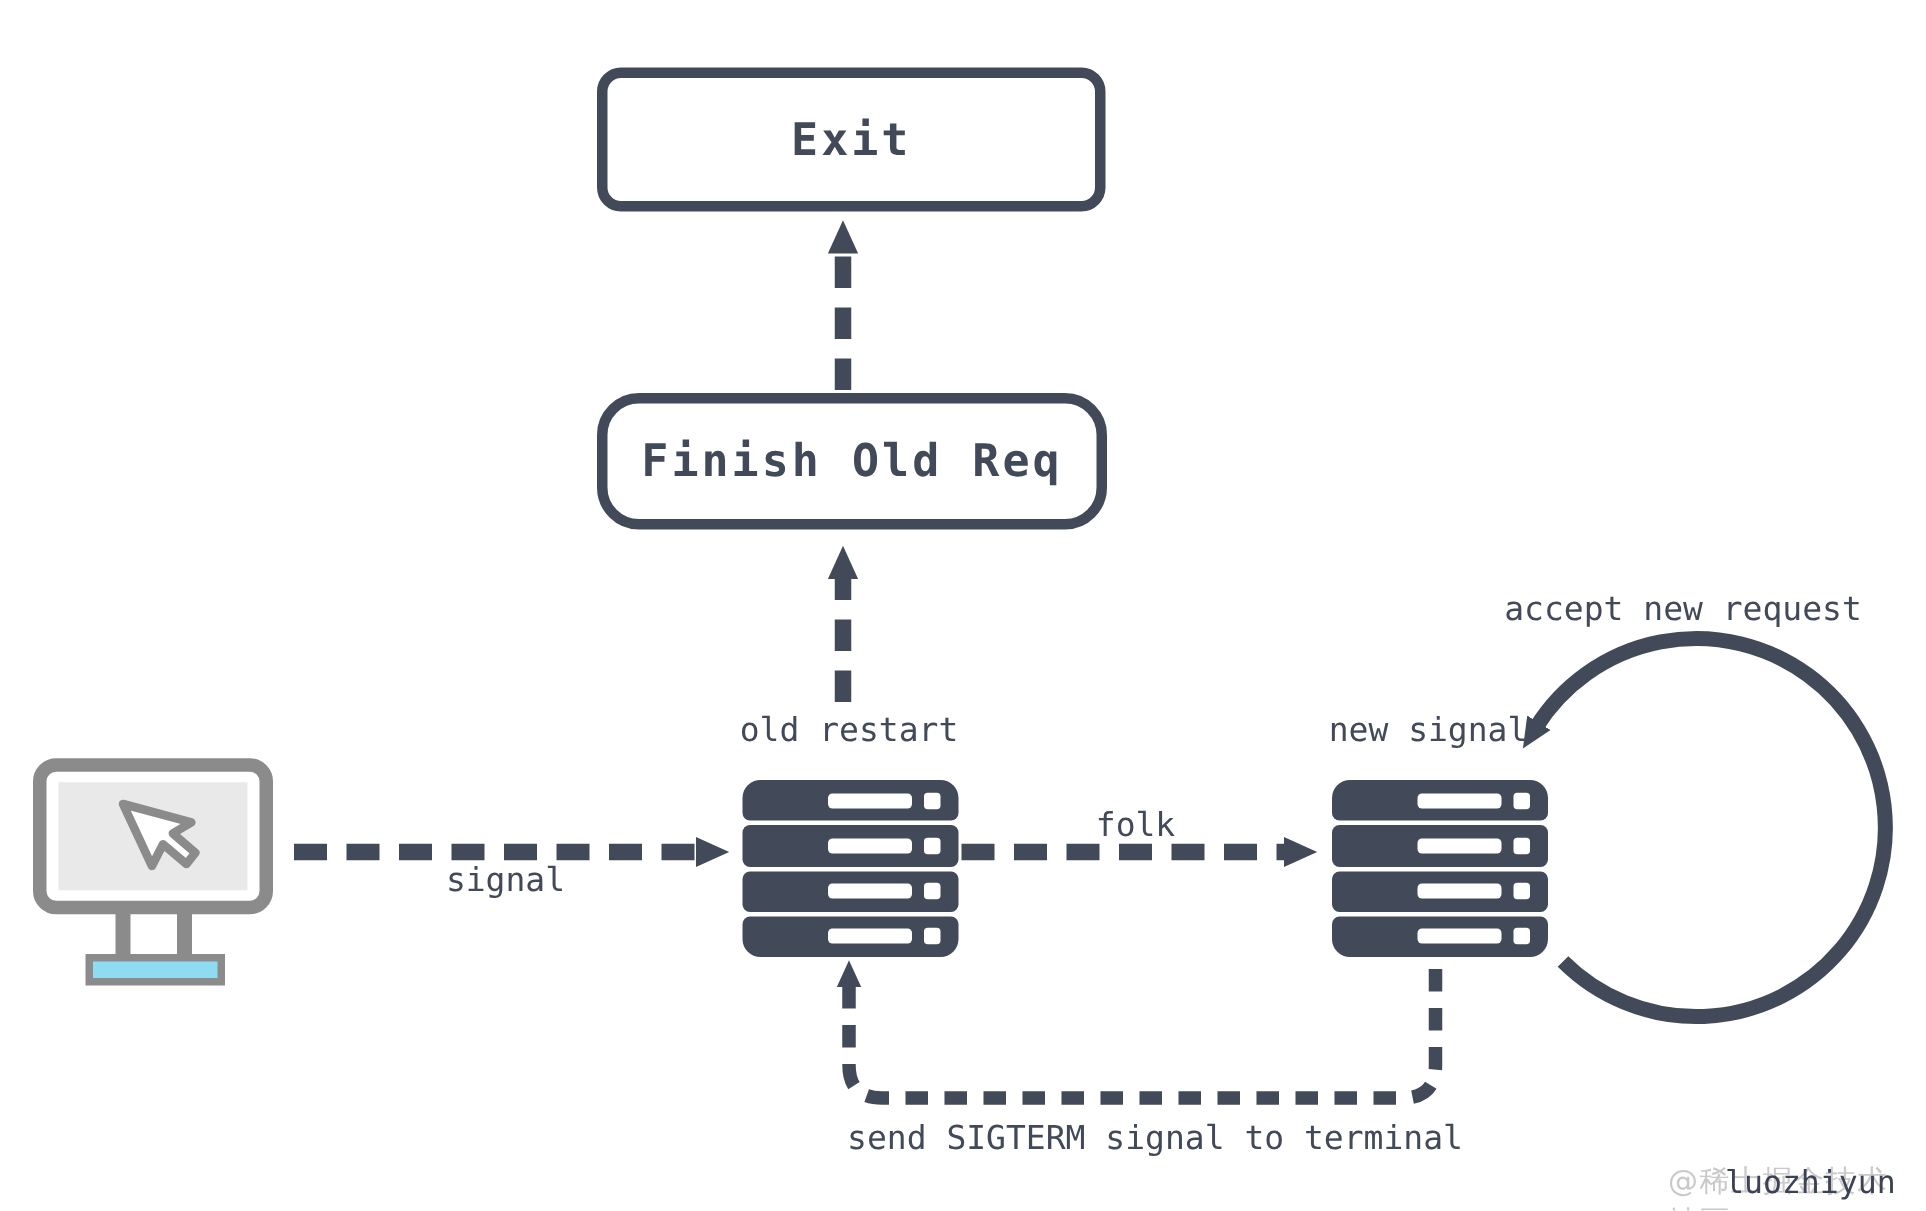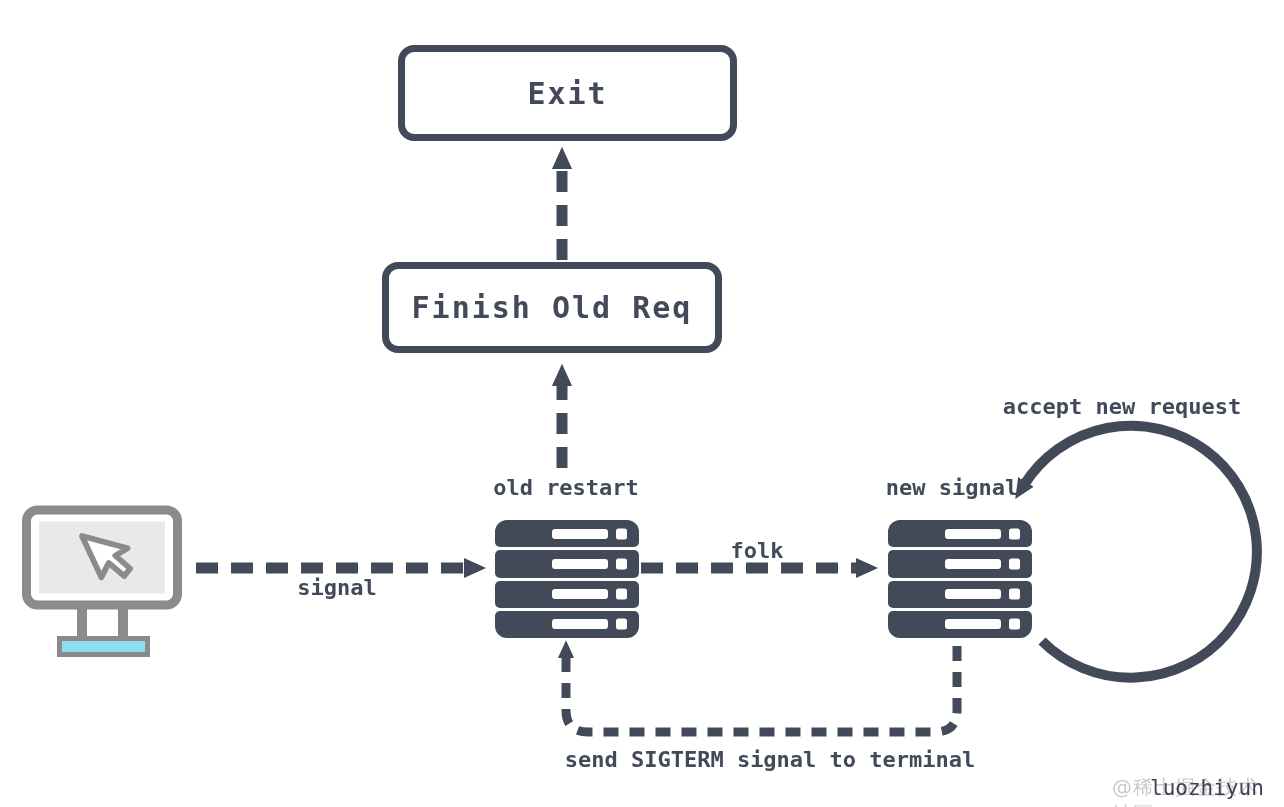--- a/index.html
+++ b/index.html
@@ -19,24 +19,24 @@
   .acc-fill{fill:var(--accent);}
   .gray-stroke{stroke:var(--monitor-frame);}
   .node{
     position:absolute;background:var(--box-fill);
     border:7px solid var(--accent);border-radius:16px;
     display:flex;align-items:center;justify-content:center;
     color:var(--accent);font-size:30px;font-weight:bold;letter-spacing:2px;
     box-sizing:border-box;
   }
   .exit-box{left:398px;top:45px;width:339px;height:96px;}
-  .finish-box{left:382px;top:262px;width:340px;height:91px;}
+  .finish-box{left:398px;top:262px;width:340px;height:91px;border-radius:28px;}
   .lbl{
     position:absolute;transform:translateX(-50%);
-    color:var(--accent);font-size:22px;font-weight:bold;
+    color:var(--accent);font-size:22px;font-weight:normal;
     white-space:nowrap;line-height:1;
   }
   .server{position:absolute;width:144px;height:118px;display:flex;flex-direction:column;gap:3px;}
   .srv-row{flex:1;background:var(--accent);border-radius:5px;position:relative;}
   .r-top{border-radius:12px 12px 5px 5px;}
   .r-bot{border-radius:5px 5px 12px 12px;}
   .srv-slot{position:absolute;left:57px;top:50%;transform:translateY(-50%);width:56px;height:10px;background:#fff;border-radius:3px;}
   .srv-dot{position:absolute;left:121px;top:50%;transform:translateY(-50%);width:11px;height:11px;background:#fff;border-radius:2.5px;}
   .wm-community{
     position:absolute;left:1112px;top:774px;

